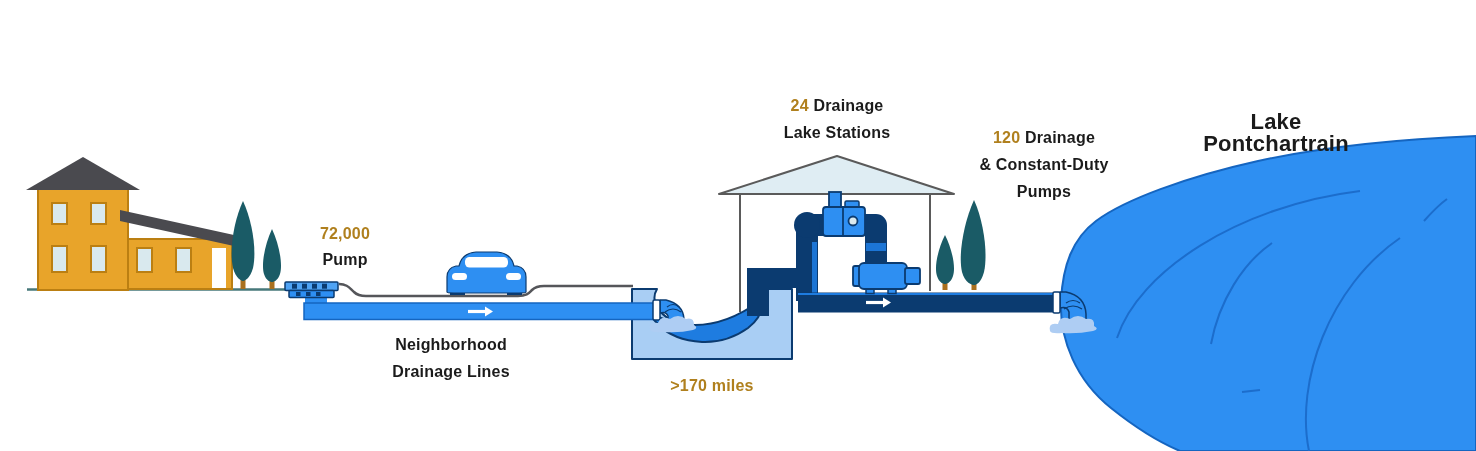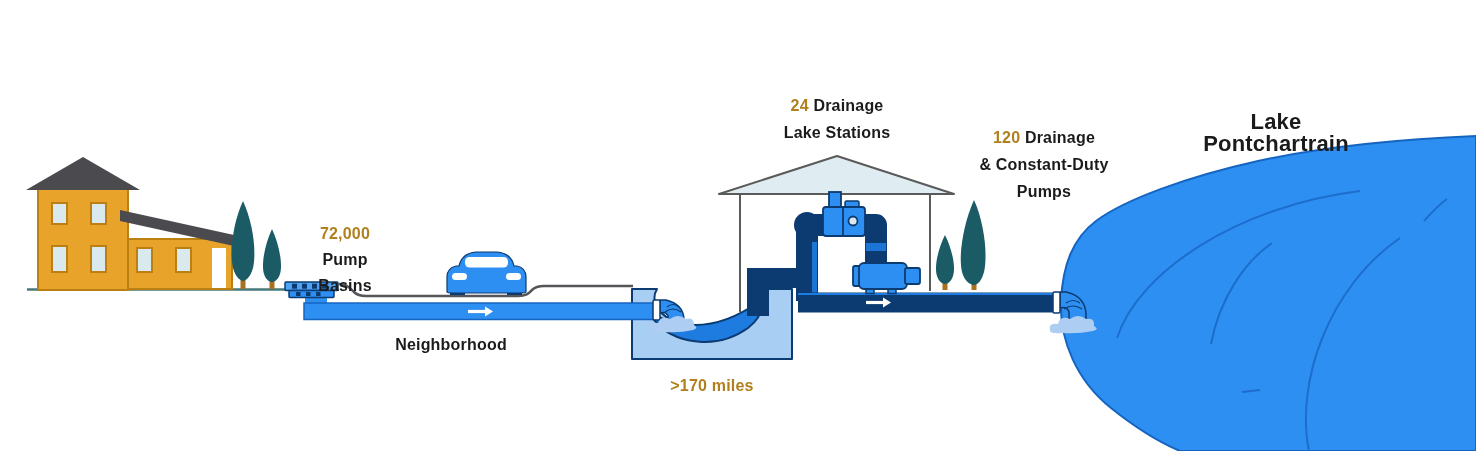--- a/index.html
+++ b/index.html
@@ -155,25 +155,25 @@
                L517,266 Q526,268 526,277 L526,292 Q526,293 519,293 L454,293 Q447,293 447,292 Z" fill="#2e8ff2" stroke="#0b3b70" stroke-width="1.2" stroke-linejoin="round"></path>
       <rect x="465" y="257" width="43" height="10.5" rx="4.5" fill="#ffffff"></rect>
       <rect x="452" y="273" width="15" height="7" rx="3.5" fill="#ffffff"></rect>
       <rect x="506" y="273" width="15" height="7" rx="3.5" fill="#ffffff"></rect>
     </g>
   </svg>
 
   <div class="label" style="left:265px; top:200px; width:160px;margin-top:21px;">
     <div><span class="gold">72,000</span></div>
     <div>Pump</div>
-    <div>Basins</div>
   </div>
 
   <div class="label" style="left:331px; top:331px; width:240px; line-height:27px;">
     <div>Neighborhood</div>
+    <div>Drainage Lines</div>
   </div>
 
   <div class="label" style="left:612px; top:373px; width:200px;">
     <div><span class="gold">&gt;170 miles</span></div>
   </div>
 
   <div class="label" style="left:737px; top:92px; width:200px; line-height:27px;">
     <div><span class="gold">24</span> <span>Drainage</span></div>
     <div>Lake Stations</div>
   </div>

